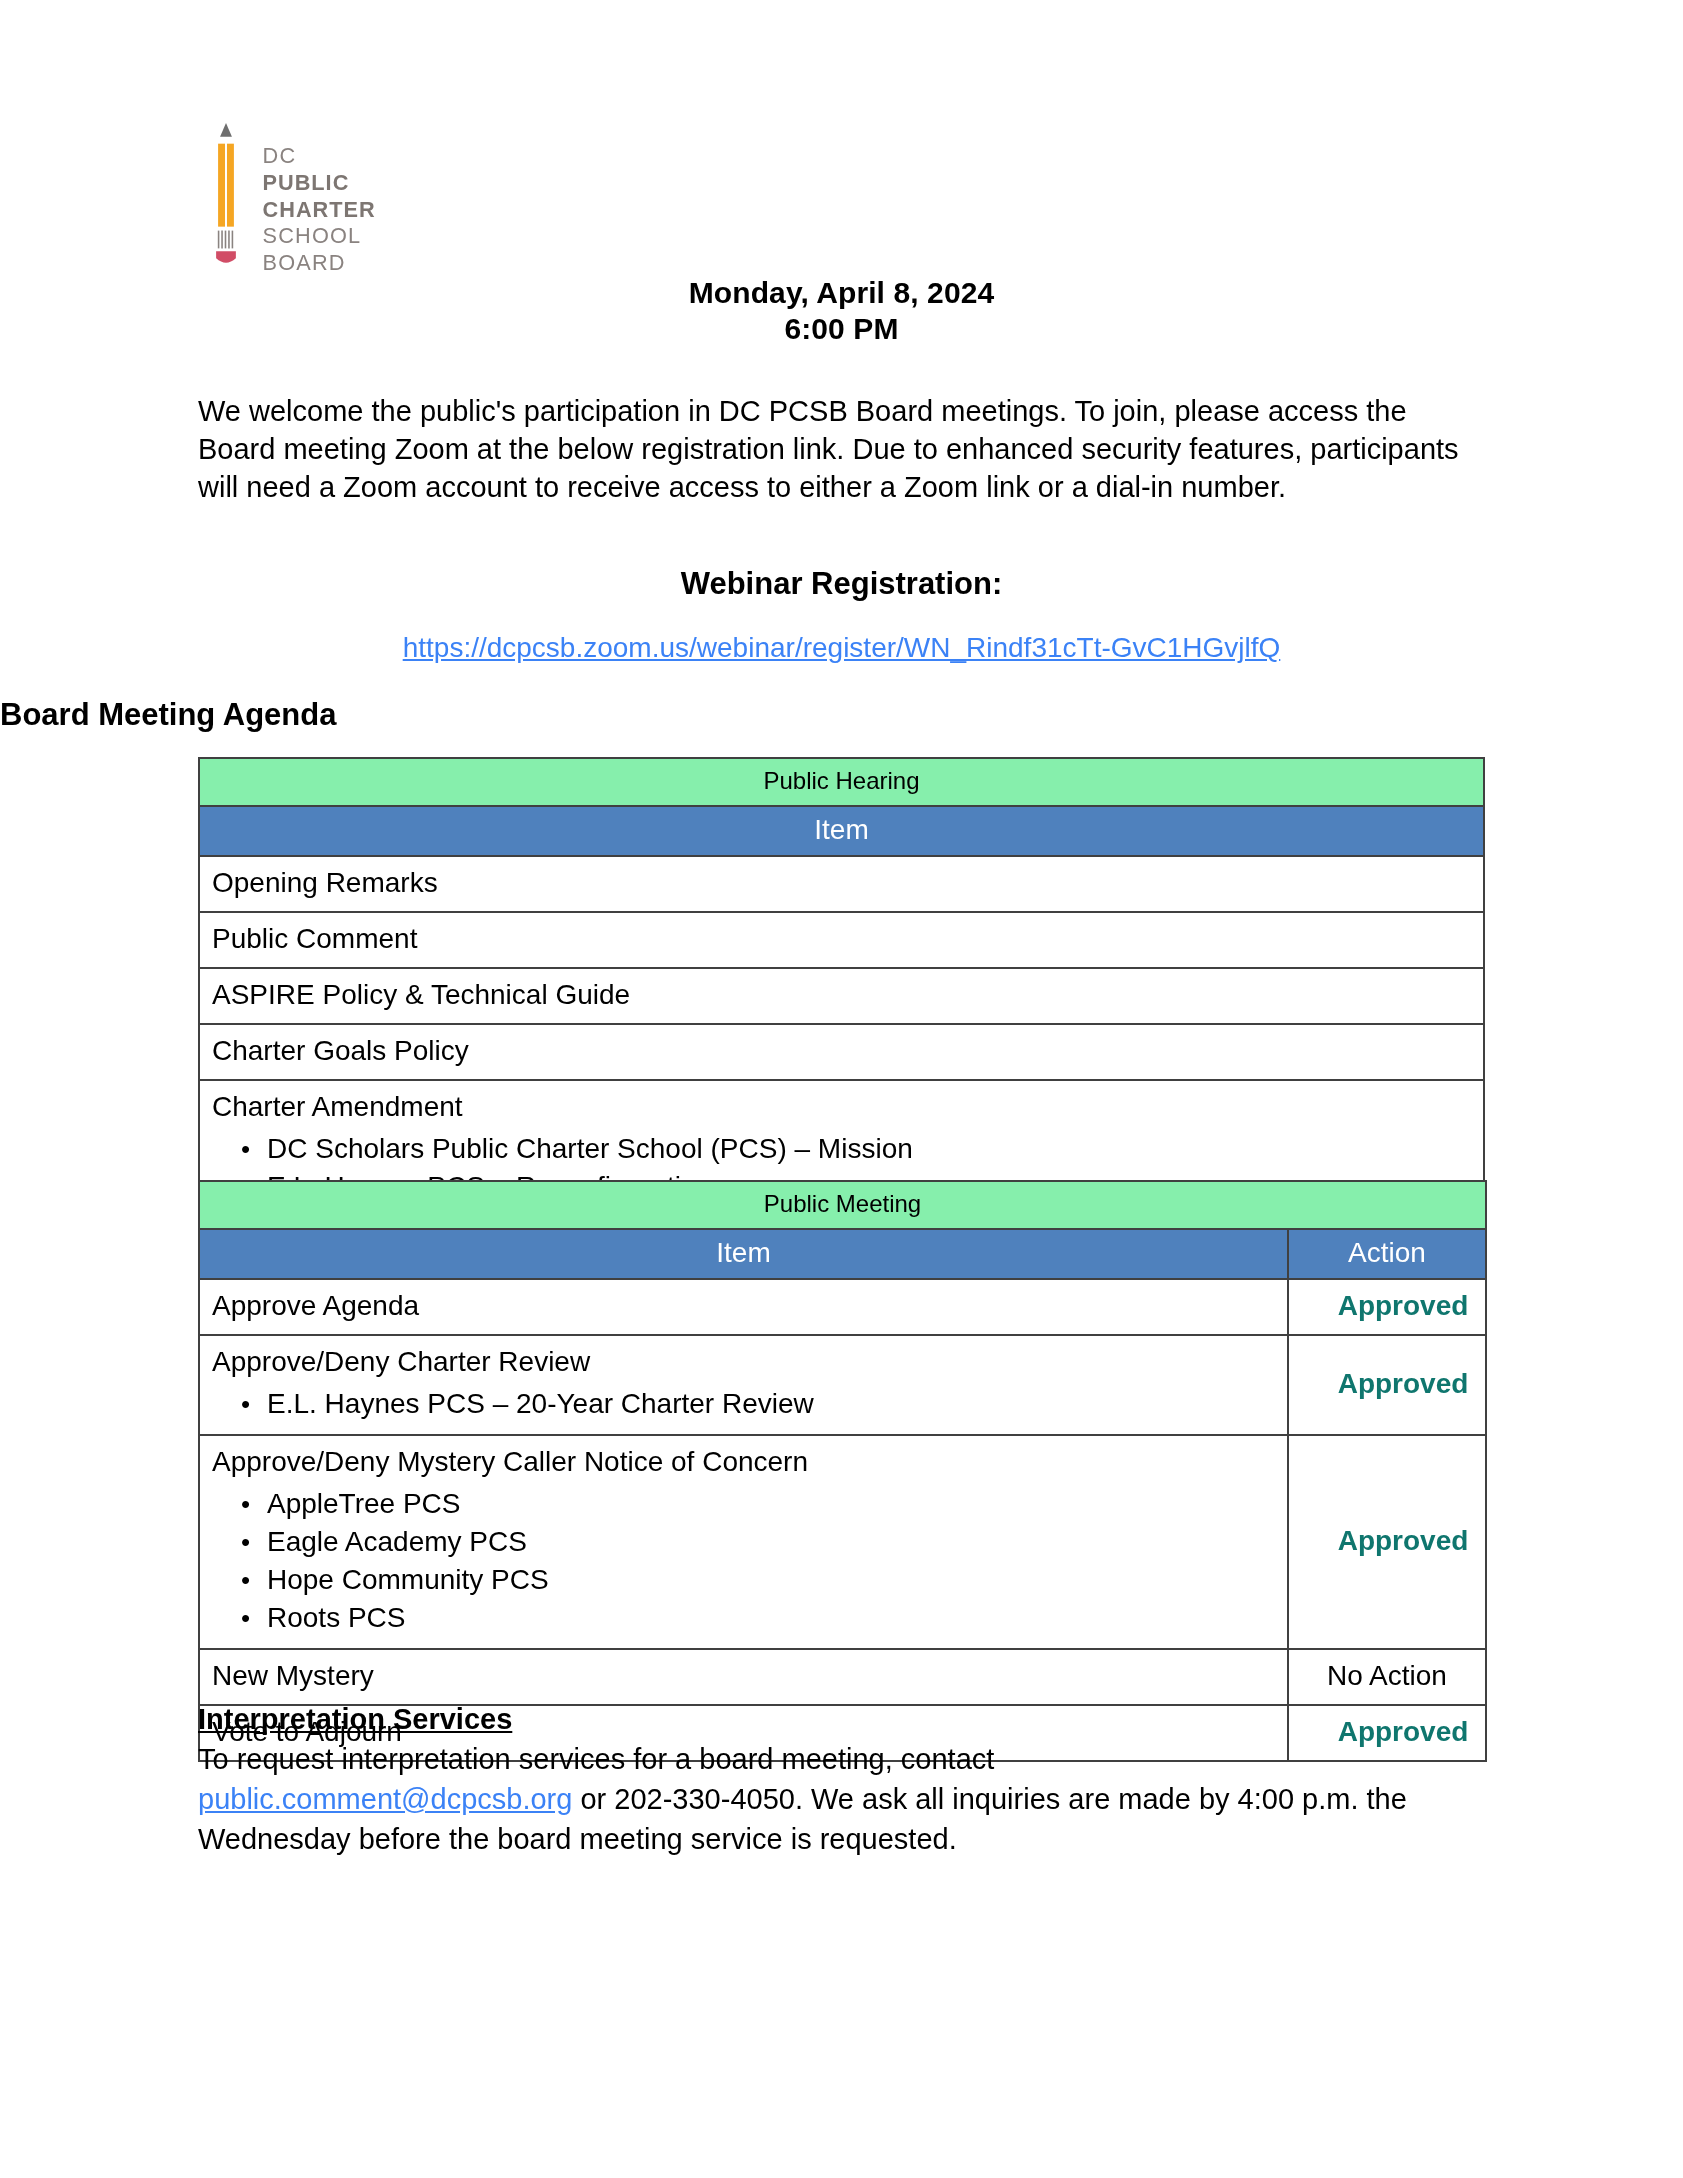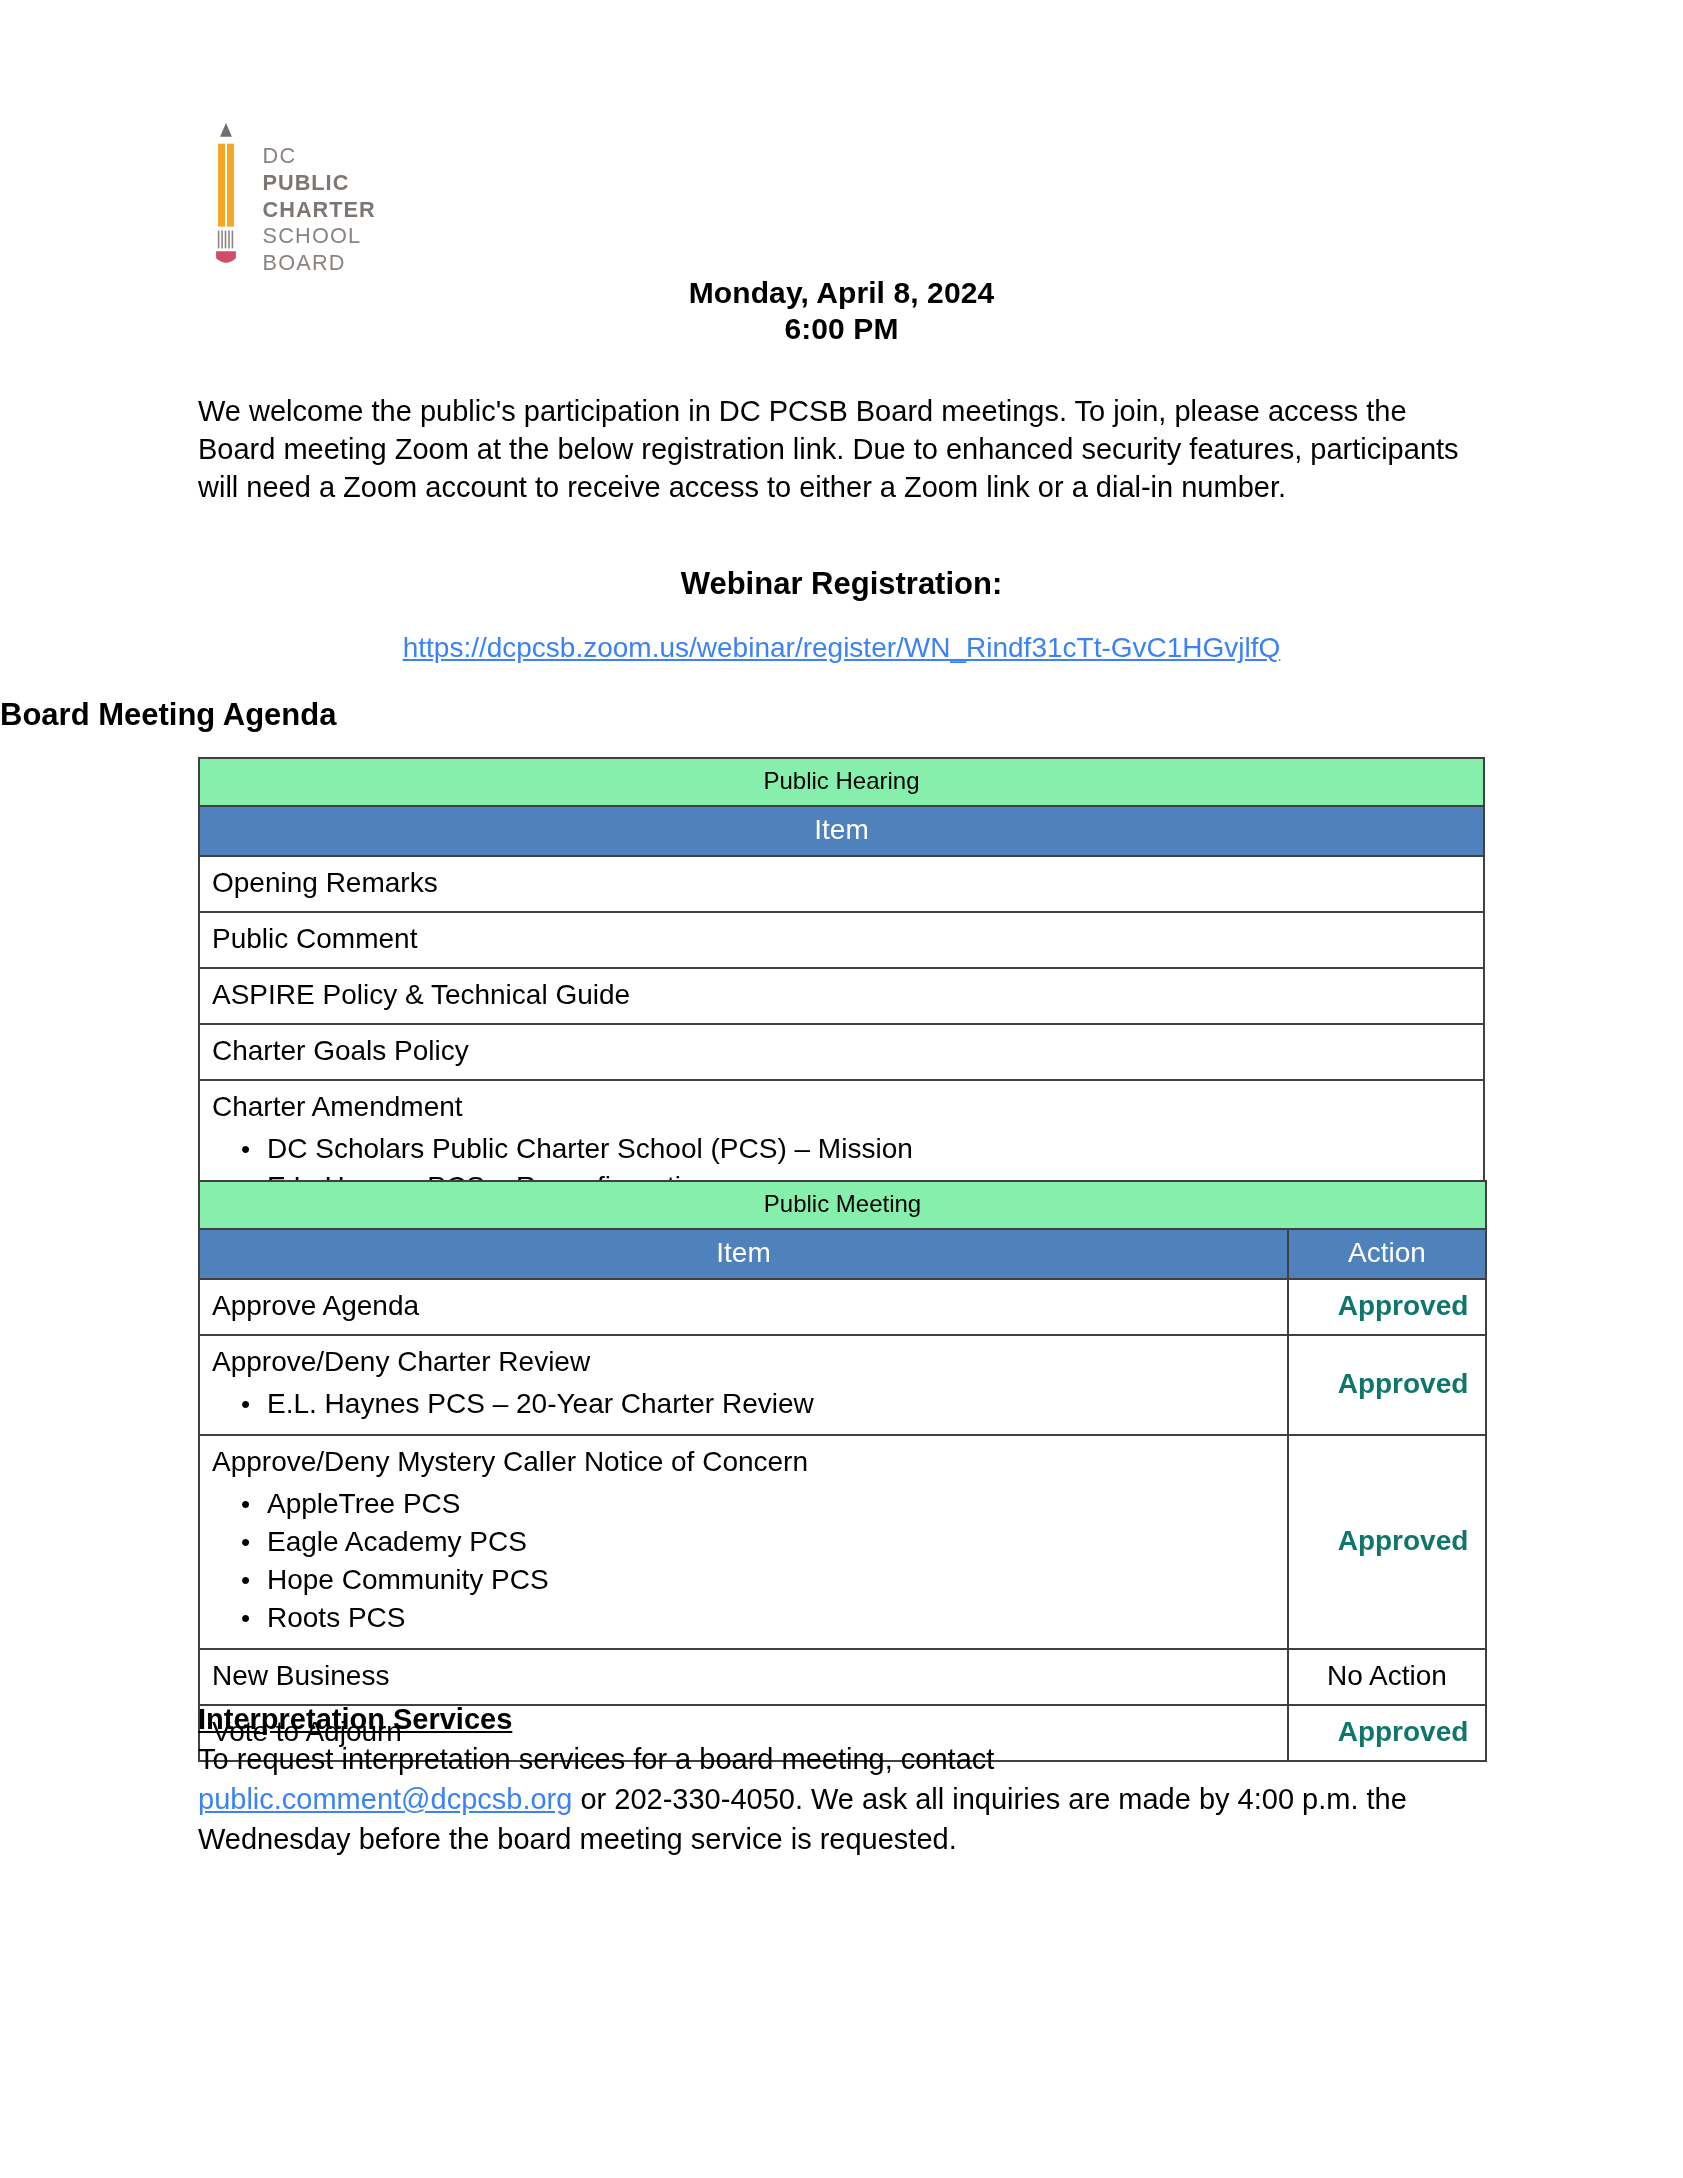--- a/index.html
+++ b/index.html
@@ -333,21 +333,21 @@
             </li>
           </ul>
         </td>
         <td class="cell-action">
           <span class="approved">Approved</span>
         </td>
       </tr>
 
       <tr>
         <td class="cell-item">
-          <div class="item-line">New Business</div>
+          <div class="item-line">New Mystery</div>
         </td>
         <td class="cell-action">
           <span class="noaction">No Action</span>
         </td>
       </tr>
 
       <tr>
         <td class="cell-item">
           <div class="item-line">Vote to Adjourn</div>
         </td>

